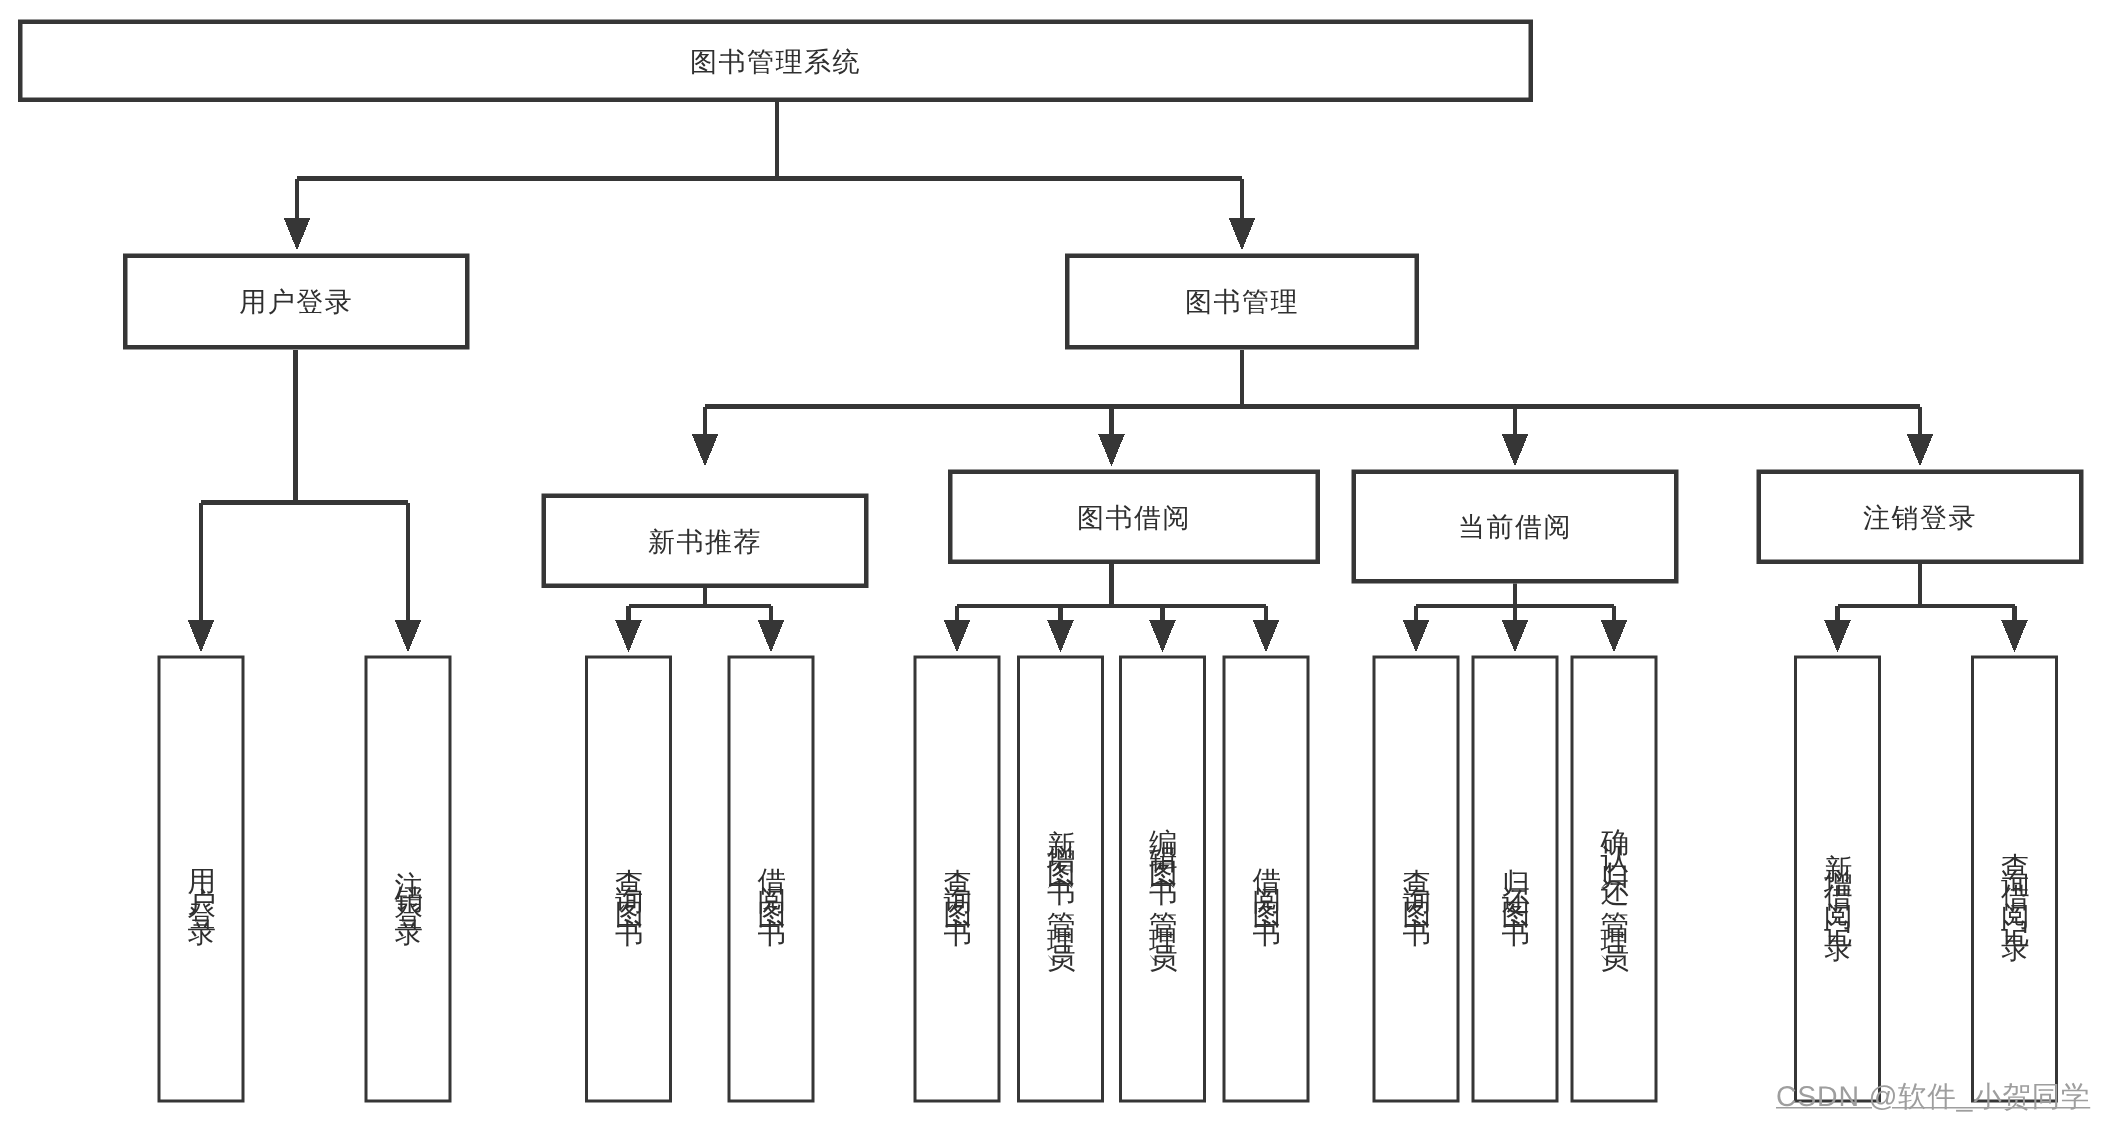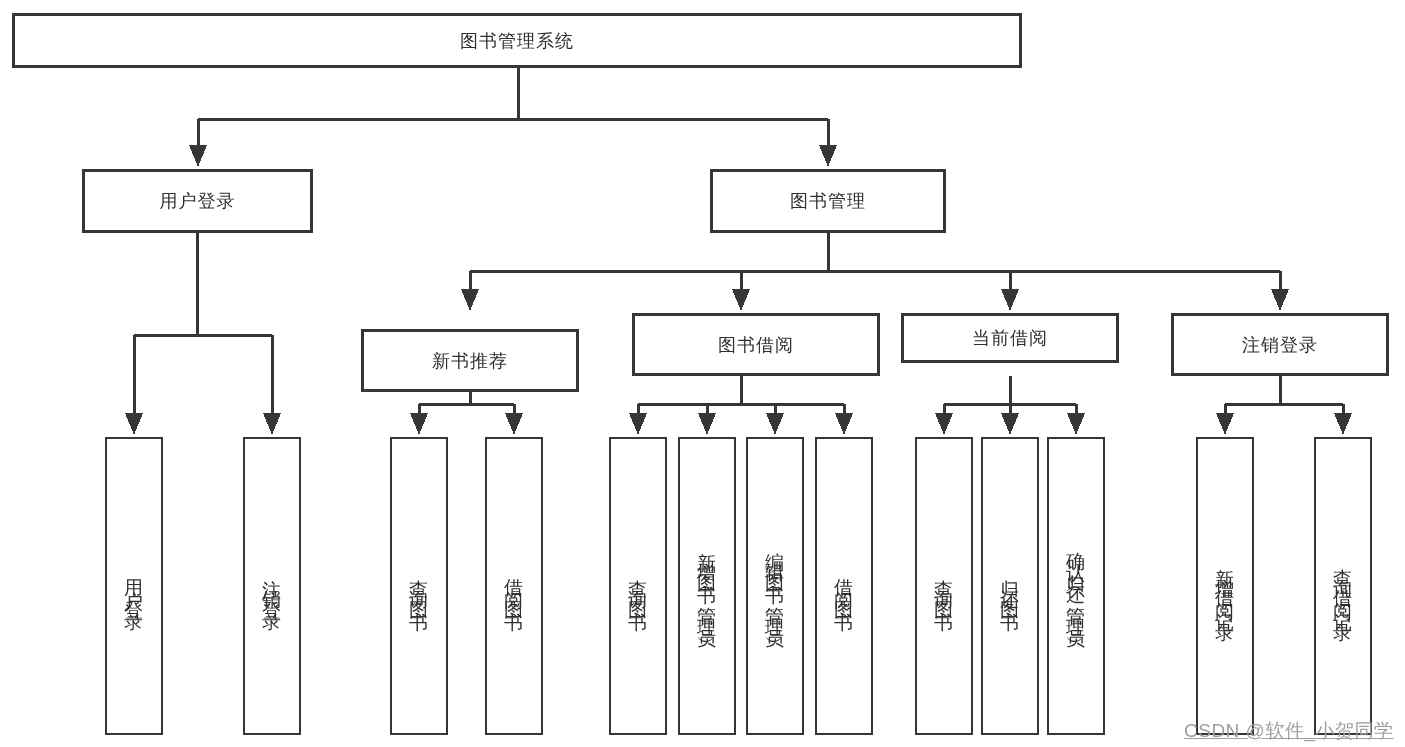--- a/index.html
+++ b/index.html
@@ -115,21 +115,21 @@
   <div class="node" style="left:710px; top:169px; width:236px; height:64px;">
     <span>图书管理</span>
   </div>
 
   <div class="node" style="left:361px; top:329px; width:218px; height:63px;">
     <span>新书推荐</span>
   </div>
   <div class="node" style="left:632px; top:313px; width:248px; height:63px;">
     <span>图书借阅</span>
   </div>
-  <div class="node" style="left:901px; top:313px; width:218px; height:50px;">
+  <div class="node" style="left:901px; top:313px; width:218px; height:76px;">
     <span>当前借阅</span>
   </div>
   <div class="node" style="left:1171px; top:313px; width:218px; height:63px;">
     <span>注销登录</span>
   </div>
 
   <div class="node leaf" style="left:105px; top:437px; width:58px; height:298px;">
     <span class="vtext">用户登录</span>
   </div>
   <div class="node leaf" style="left:243px; top:437px; width:58px; height:298px;">

